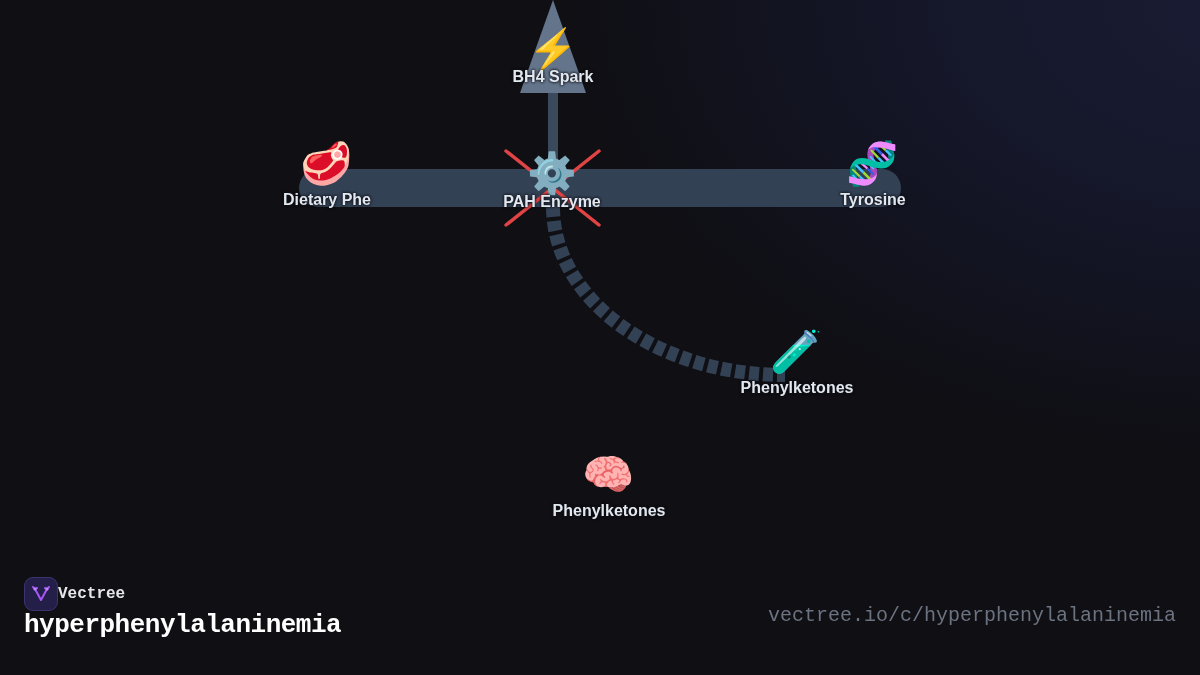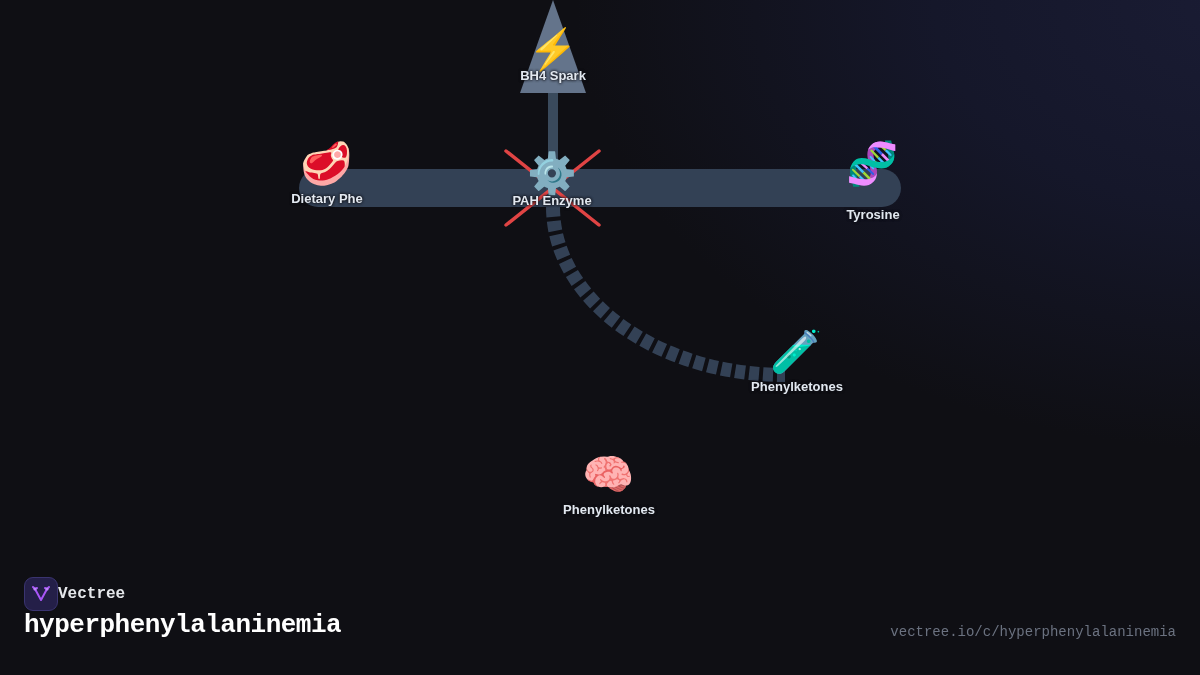--- a/index.html
+++ b/index.html
@@ -9,39 +9,39 @@
     font-family: "Liberation Sans", sans-serif;
   }
   .bg-glow {
     position: absolute; inset: 0;
     background: radial-gradient(ellipse 900px 600px at 1250px 0px, #1a1c34 0%, #15172a 35%, rgba(15,15,20,0) 75%);
   }
   svg.diagram { position: absolute; left: 0; top: 0; }
   .node { position: absolute; text-align: center; transform: translateX(-50%); }
   .node .emoji { font-size: 42px; line-height: 46px; display: block; }
   .node .label {
-    font-family: "Liberation Sans", sans-serif; font-weight: bold; font-size: 13px;
+    font-family: "Liberation Sans", sans-serif; font-weight: bold; font-size: 16px;
     color: #e2e8f0; white-space: nowrap; display: block;
     text-shadow: 0 0 3px #0f0f14, 0 0 3px #0f0f14;
   }
   .brand { position: absolute; left: 24px; top: 577px; display: flex; align-items: center; }
   .logo {
     width: 34px; height: 34px; border-radius: 9px; background: #241f48;
     border: 1px solid #3a3470; box-sizing: border-box;
     display: flex; align-items: center; justify-content: center;
   }
   .brand-name { font-family: "Liberation Mono", monospace; font-weight: bold; font-size: 16px; color: #e5e7eb; }
   .title {
     position: absolute; left: 24px; top: 610px;
     font-family: "Liberation Mono", monospace; font-weight: bold; font-size: 26px;
     color: #ffffff; letter-spacing: -0.5px;
   }
   .url {
-    position: absolute; right: 24px; top: 624px;
-    font-family: "Liberation Mono", monospace; font-size: 14px; color: #6b7280;
+    position: absolute; right: 24px; top: 604px;
+    font-family: "Liberation Mono", monospace; font-size: 20px; color: #6b7280;
   }
 </style>
 </head>
 <body>
 
 <div class="bg-glow"></div>
 
 <svg class="diagram" width="1200" height="675">
 
   <polygon points="553,0 520,93 586,93" fill="#64748b"></polygon>
@@ -68,21 +68,21 @@
   <span class="label" style="margin-top:-3px;">PAH Enzyme</span>
 </div>
 
 <div class="node" style="left:327px; top:141px;">
   <span class="emoji">🥩</span>
   <span class="label" style="margin-top:4px;">Dietary Phe</span>
 </div>
 
 <div class="node" style="left:873px; top:141px;">
   <span class="emoji">🧬</span>
-  <span class="label" style="margin-top:20px;">Tyrosine</span>
+  <span class="label" style="margin-top:4px;">Tyrosine</span>
 </div>
 
 <div class="node" style="left:797px; top:329px;">
   <span class="emoji">🧪</span>
   <span class="label" style="margin-top:4px;text-align:center;">Phenylketones</span>
 </div>
 
 <div class="node" style="left:609px; top:452px;">
   <span class="emoji">🧠</span>
   <span class="label" style="margin-top:4px;">Phenylketones</span>

